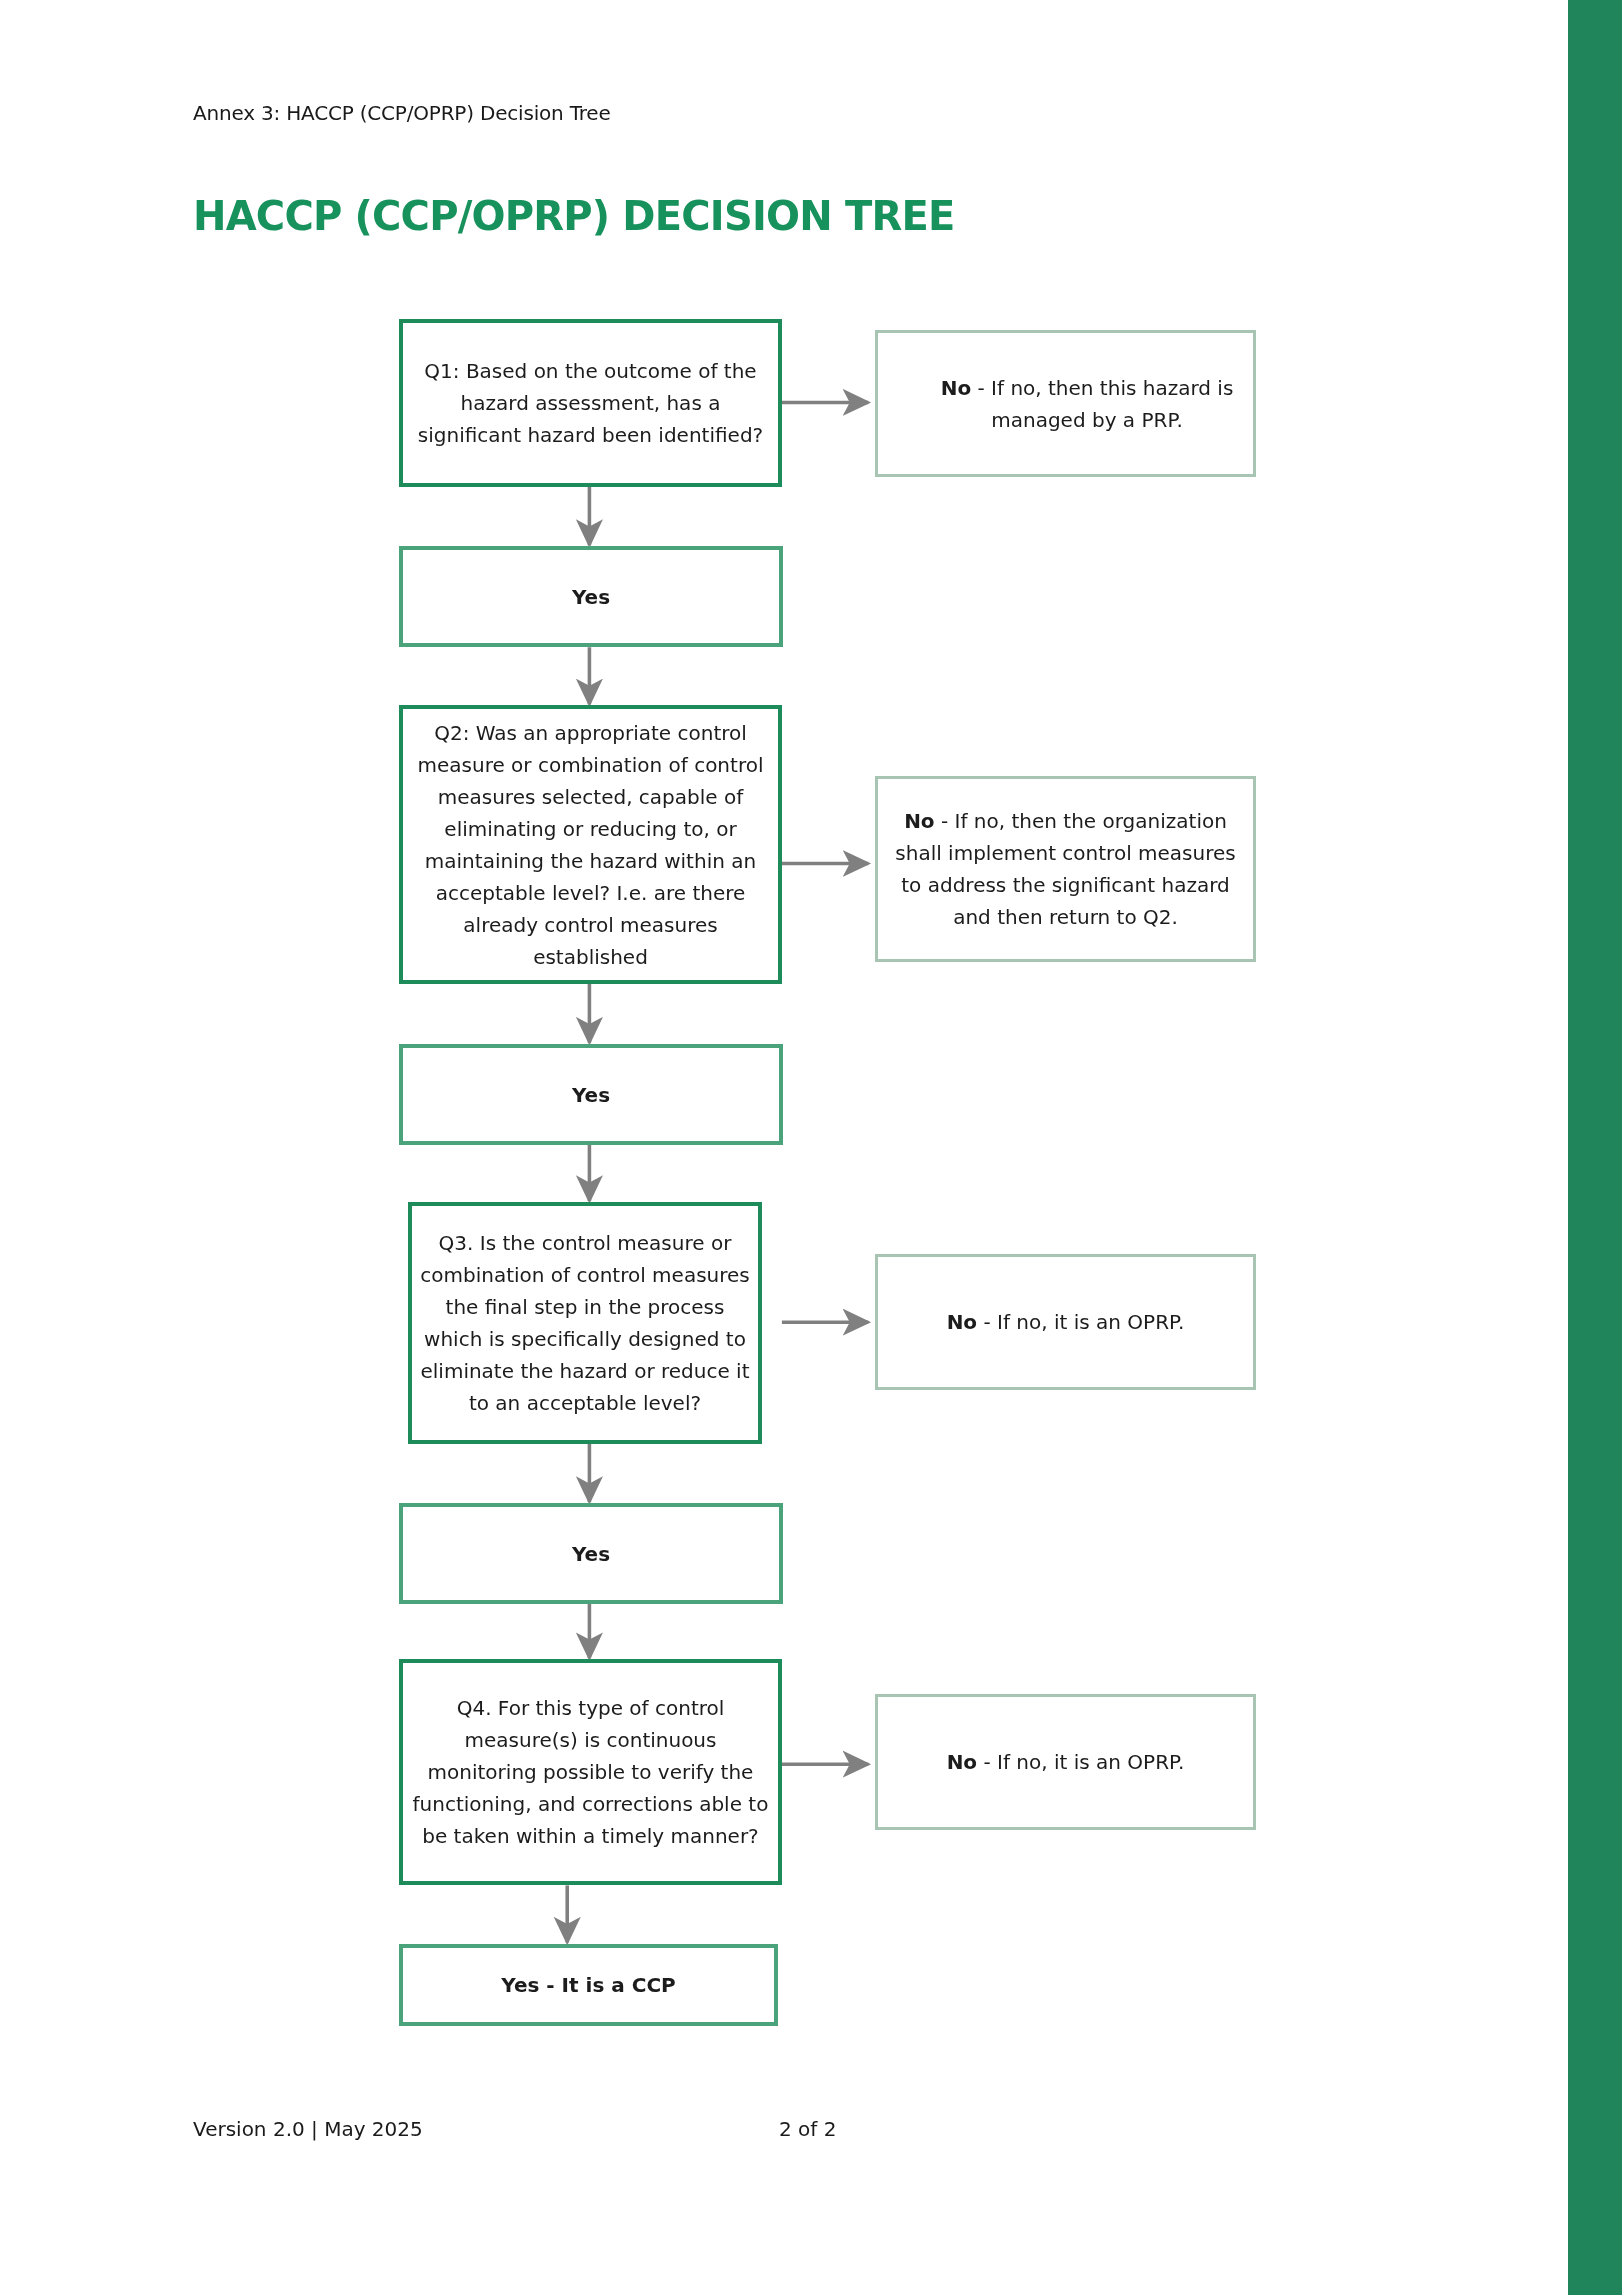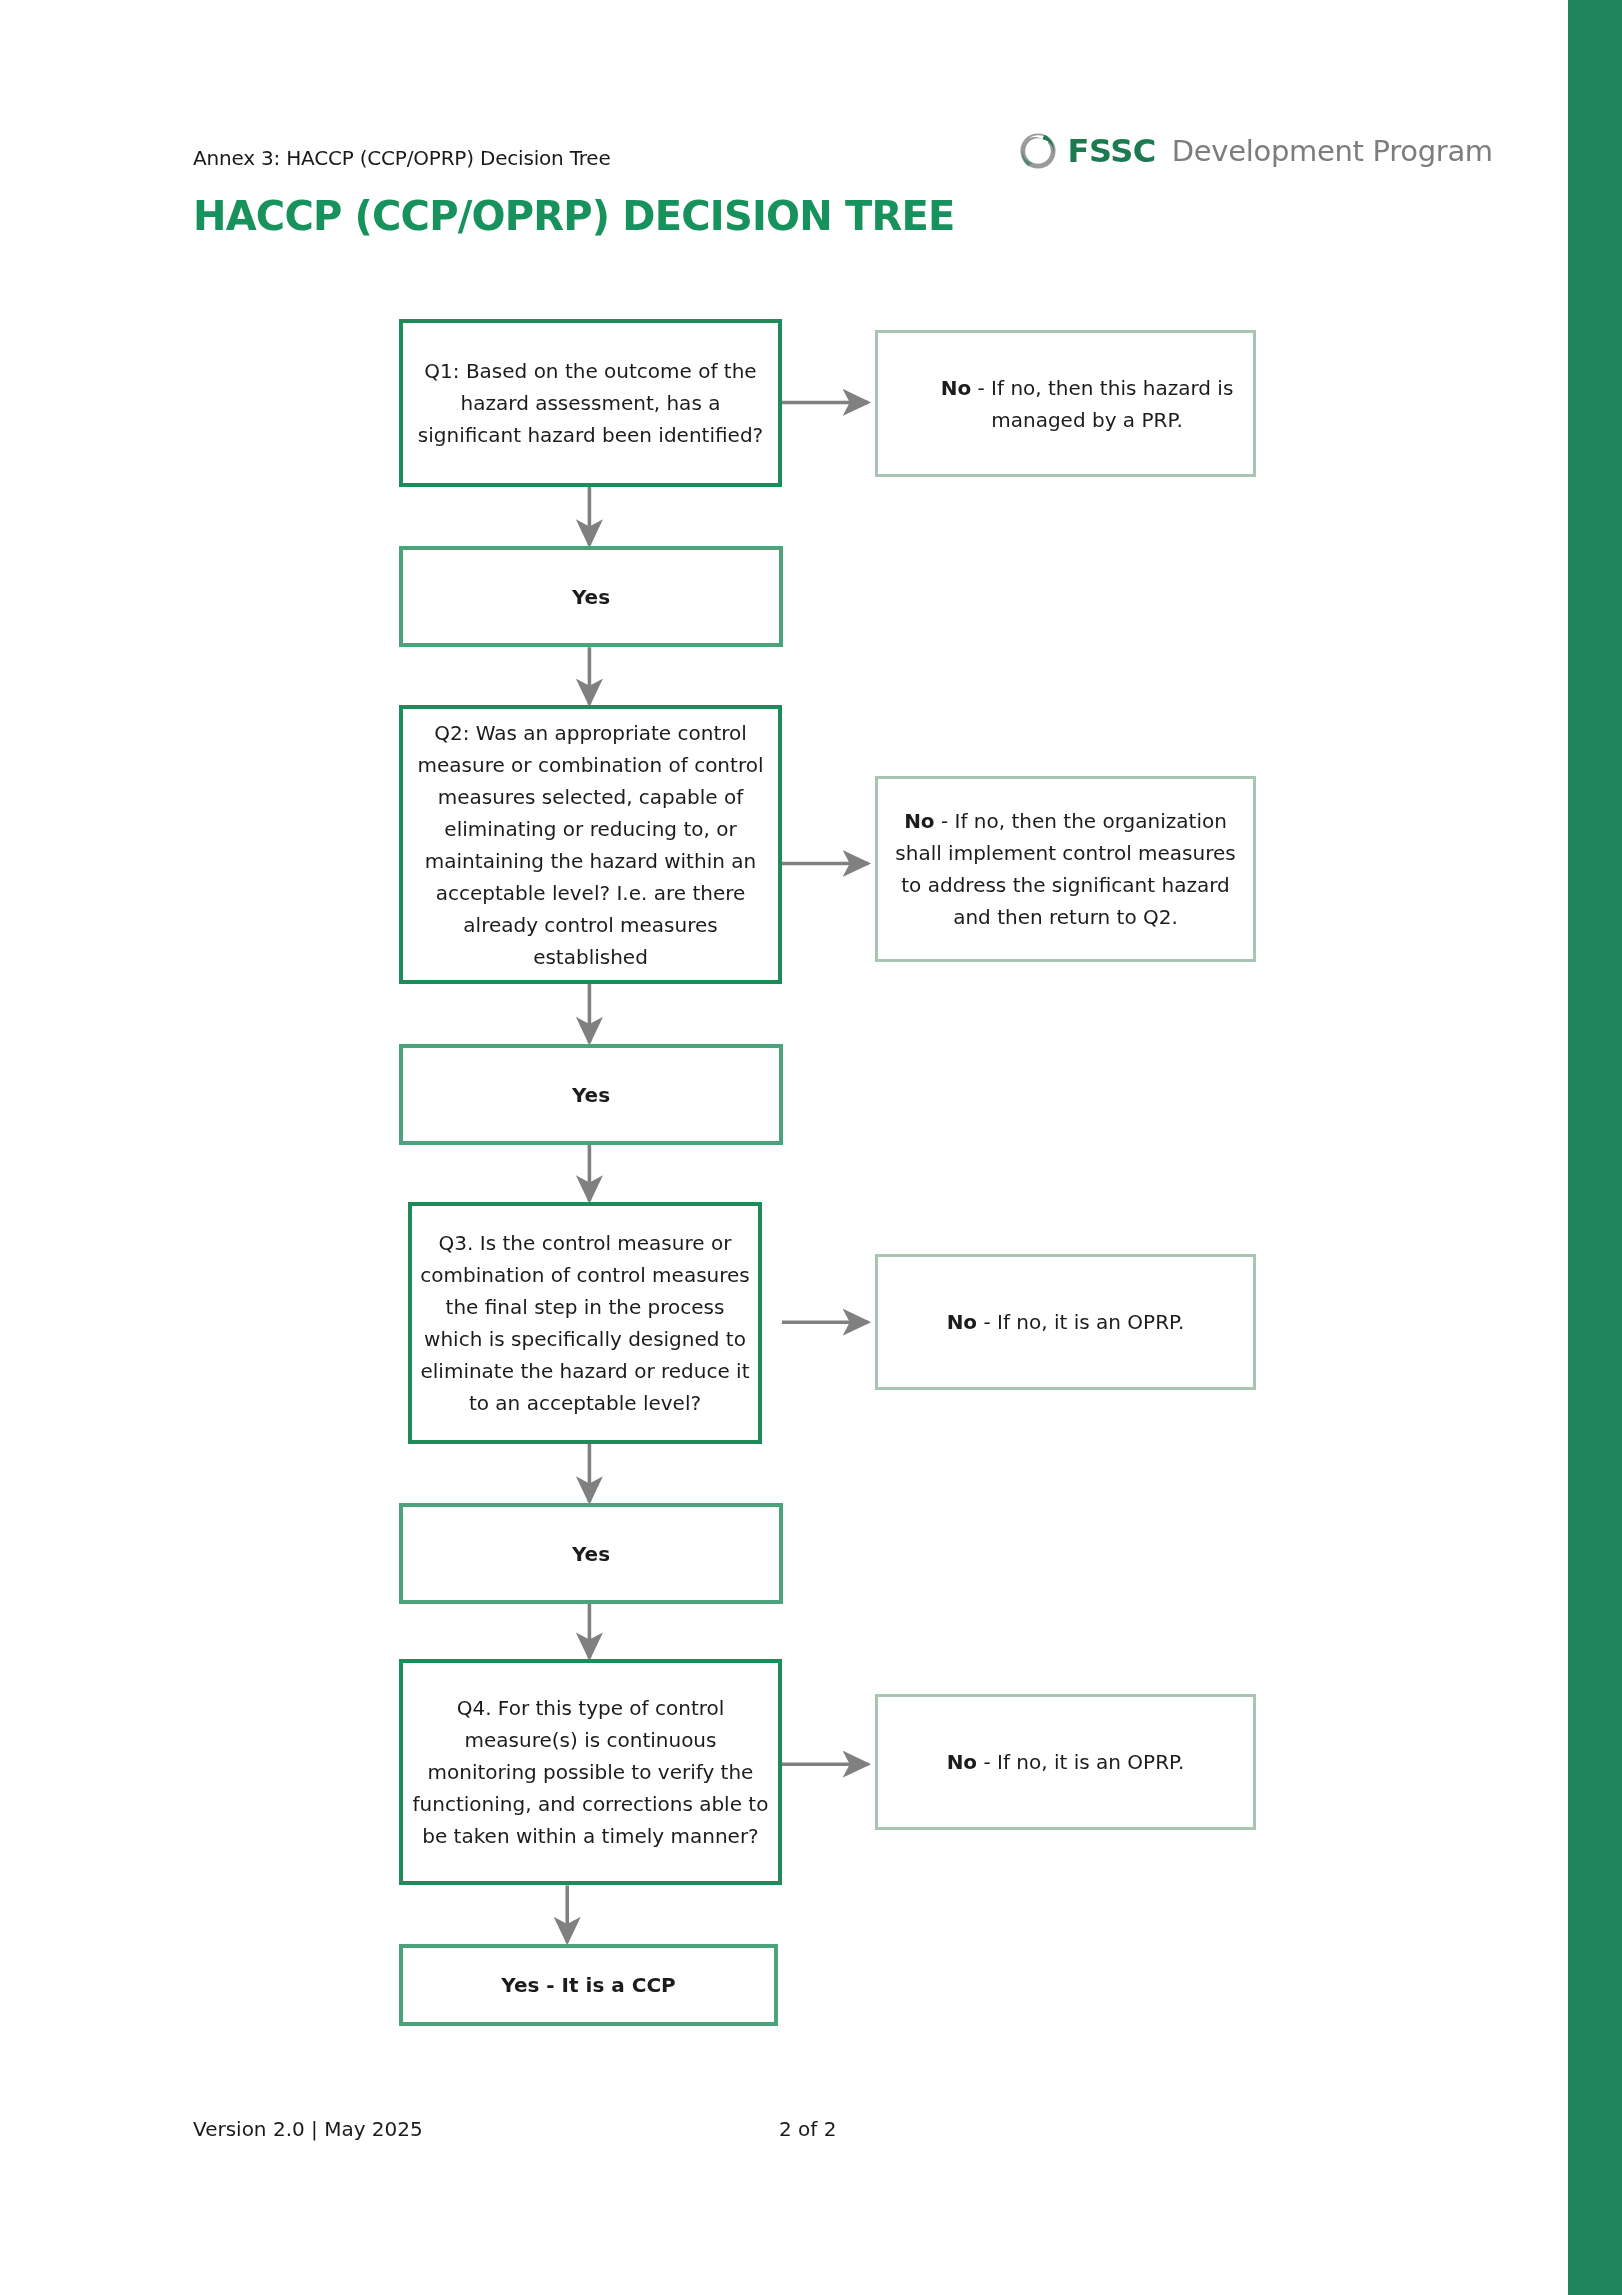--- a/index.html
+++ b/index.html
@@ -30,21 +30,20 @@
     height: 2295px;
     background: #20855a;
   }
 
   
   #doc-header {
     position: absolute;
     left: 0; top: 0;
     width: 1567px;
     height: 166px;
-    margin-top: 45px;
   }
   #annex-label {
     position: absolute;
     left: 193px;
     top: 101px;
     font-size: 20px;
     color: #1a1a1a;
     font-family: "DejaVu Sans", sans-serif;
     letter-spacing: -0.2px;
     white-space: nowrap;
@@ -154,31 +153,20 @@
   }
 </style>
 </head>
 <body>
 
 <div id="page">
 
   <div id="doc-header">
     <div id="annex-label">Annex 3: HACCP (CCP/OPRP) Decision Tree</div>
 
-    <div id="brand-logo">
-      <svg id="brand-mark" viewBox="0 0 50 50">
-        <path d="M25 3 A22 22 0 1 0 25 47 A22 22 0 1 0 25 3 Z
-                 M25 9 A16 16 0 1 1 25 41 A16 16 0 1 1 25 9 Z" fill="#9a9a9a" fill-rule="evenodd"></path>
-        <path d="M40.5 11 A22 22 0 0 0 8 14 A16 16 0 0 1 35.5 17 Z" fill="#ffffff"></path>
-        <path d="M33 4.6 A22 22 0 0 1 42.6 33.5 A16 16 0 0 0 30.5 10.3 Z" fill="#1b7a4f"></path>
-        <path d="M12 44 A22 22 0 0 1 6.5 20 A16 16 0 0 0 18 40 Z" fill="#1b7a4f" opacity="0.55"></path>
-      </svg>
-      <span id="brand-fssc">FSSC</span>
-      <span id="brand-sub">Development Program</span>
-    </div>
   </div>
 
   <div id="page-title">HACCP (CCP/OPRP) DECISION TREE</div>
 
   <div id="decision-tree">
 
     <svg class="conn" style="left:0;top:0;width:1567px;height:2295px;" viewBox="0 0 1978 2897" width="1567" height="2295">
       <defs>
         <marker id="ah" markerWidth="9" markerHeight="9" refX="7.2" refY="4.5" orient="auto" markerUnits="strokeWidth">
           <path d="M0,0.7 L8,4.5 L0,8.3 L2,4.5 Z" fill="#808080"></path>

